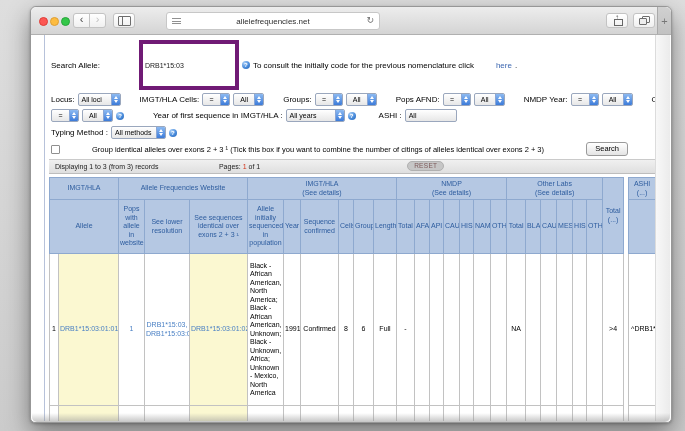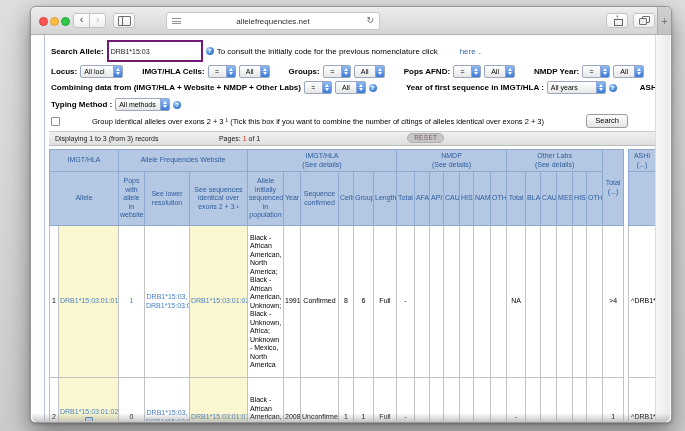--- a/index.html
+++ b/index.html
@@ -44,24 +44,24 @@
   .tabs-glyph::before{content:"";position:absolute;right:0;top:0;width:6px;height:5px;border:1px solid #6d6d6d;border-radius:1px;}
   .tabs-glyph::after{content:"";position:absolute;left:0;bottom:0;width:6px;height:5px;border:1px solid #6d6d6d;border-radius:1px;background:#ededed;}
   .newtab-stub{position:absolute;right:0;top:0;width:13px;height:27px;background:linear-gradient(#d0d0d0,#c2c2c2);
     border-left:1px solid #aaa;border-radius:0 6px 0 0;color:#777;font-size:11px;display:flex;align-items:center;justify-content:center;}
   
   .page{position:absolute;left:1px;top:28px;right:15px;bottom:1px;background:#fff;overflow:hidden;border-bottom-left-radius:5px;}
   .scroll-strip{position:absolute;right:1px;top:28px;width:14px;bottom:1px;
     background:linear-gradient(to right,#f8f8f8,#ebebeb);border-left:1px solid #dcdcdc;border-bottom-right-radius:5px;}
   .content{position:relative;margin-left:12px;border-left:1px solid #b7c2da;height:100%;box-sizing:border-box;padding:4px 0 0 4px;}
   .frow{display:flex;align-items:center;gap:3px;margin:1px 0 3px 2px;font-size:8px;color:#000;white-space:nowrap;}
-  .lbl{color:#000;font-weight:bold;}
+  .lbl{color:#000;}
   .gap{margin-left:16px;}
-  .search-input{width:88px;height:10px;border:2px solid #701a75;font-size:7px;padding:4px 2px;
-    font-family:"Liberation Sans",sans-serif;color:#222;}
+  .search-input{width:88px;height:10px;border:4px solid #701a75;font-size:7px;padding:16px 2px;
+    font-family:"Liberation Sans",sans-serif;color:#222;margin-left:36px;}
   .link{color:#3b66b0;margin-left:19px;}
   
   .sel{display:inline-flex;align-items:stretch;height:11px;border:1px solid #9aa7bd;border-radius:2px;
     background:linear-gradient(#fff,#e7e7e7);font-size:7px;}
   .sel-t{padding:1px 3px 0;color:#000;line-height:9px;}
   .sel-op .sel-t{width:11px;text-align:center;}
   .sel-all .sel-t{width:14px;text-align:center;}
   .sel-loci .sel-t{width:26px;}
   .sel-years .sel-t{width:42px;}
   .sel-ashi .sel-t{width:44px;}
@@ -185,21 +185,20 @@
             </span>
           <span class="sel sel-all">
               <span class="sel-t">All</span>
               <span class="sel-cap"></span>
             </span>
           <span class="lbl gap">Other Labs:</span>
 
         </div>
 
         <div class="frow">
-          <span class="lbl">Combining data from (IMGT/HLA + Website + NMDP + Other Labs)</span>
           <span class="sel sel-op">
               <span class="sel-t">=</span>
               <span class="sel-cap"></span>
             </span>
           <span class="sel sel-all">
               <span class="sel-t">All</span>
               <span class="sel-cap"></span>
             </span>
           <span class="info"></span>
           <span class="lbl" style="margin-left:26px">Year of first sequence in IMGT/HLA :</span>

